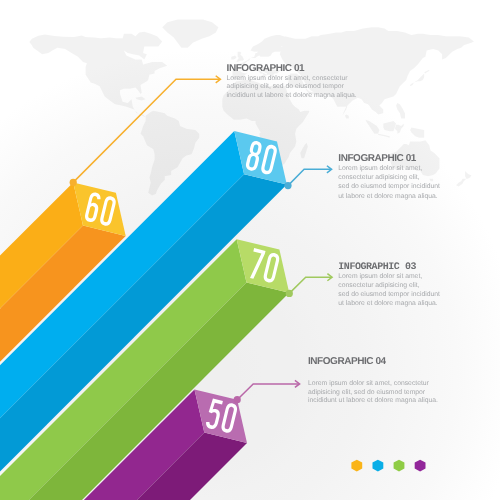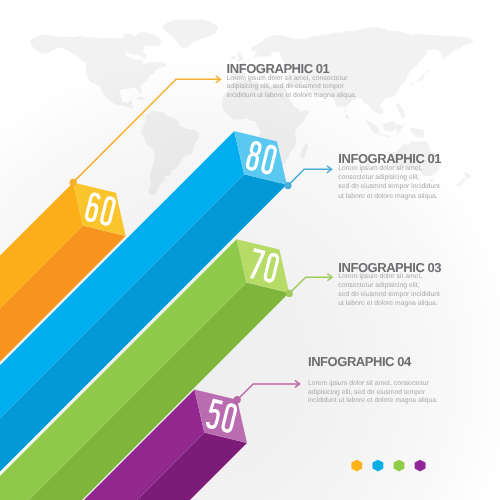--- a/index.html
+++ b/index.html
@@ -2,21 +2,21 @@
 <html><head>
 <meta charset="utf-8">
 <style>
 html,body{margin:0;padding:0;background:#ffffff;}
 body{width:500px;height:500px;overflow:hidden;
      font-family:"Liberation Sans",sans-serif;
      -webkit-font-smoothing:antialiased;text-rendering:geometricPrecision;}
 #stage{position:relative;width:500px;height:500px;overflow:hidden;background:#ffffff;}
 #art{position:absolute;left:0;top:0;}
 .txt{position:absolute;}
-.ttl{font-size:13px;font-weight:700;letter-spacing:-0.45px;color:#6d6e71;white-space:nowrap;line-height:10px;}
+.ttl{font-size:10px;font-weight:700;letter-spacing:-0.45px;color:#6d6e71;white-space:nowrap;line-height:10px;}
 .bd{font-size:6.8px;color:#a7a9ac;white-space:nowrap;line-height:8.5px;}
 </style>
 </head>
 <body>
 
 <div id="stage">
   <svg id="art" width="500" height="500" viewBox="0 0 500 500">
     <defs>
       <radialGradient id="bgGrad" gradientUnits="userSpaceOnUse" cx="200" cy="370" r="320">
         <stop offset="0%" stop-color="#efefef"></stop>
@@ -120,21 +120,21 @@
     </div>
   <div class="txt" style="left:338.3px;top:154.3px;">
       <div class="ttl">INFOGRAPHIC 01</div>
     </div>
     <div class="txt" style="left:338.3px;top:163.9px;">
       <div class="bd" style="line-height:9.2px;">Lorem ipsum dolor sit amet,</div>
       <div class="bd" style="line-height:9.2px;">consectetur adipisicing elit,</div>
       <div class="bd" style="line-height:9.2px;">sed do eiusmod tempor incididunt</div>
       <div class="bd" style="line-height:9.2px;">ut labore et dolore magna aliqua.</div>
     </div>
-  <div class="txt" style="left:338.3px;top:262.8px;">
+  <div class="txt" style="left:338.3px;top:262.8px;font-family:Liberation Mono, monospace;">
       <div class="ttl">INFOGRAPHIC 03</div>
     </div>
     <div class="txt" style="left:338.3px;top:271.8px;">
       <div class="bd" style="line-height:9.15px;">Lorem ipsum dolor sit amet,</div>
       <div class="bd" style="line-height:9.15px;">consectetur adipisicing elit,</div>
       <div class="bd" style="line-height:9.15px;">sed do eiusmod tempor incididunt</div>
       <div class="bd" style="line-height:9.15px;">ut labore et dolore magna aliqua.</div>
     </div>
   <div class="txt" style="left:308.0px;top:357px;">
       <div class="ttl">INFOGRAPHIC 04</div>

